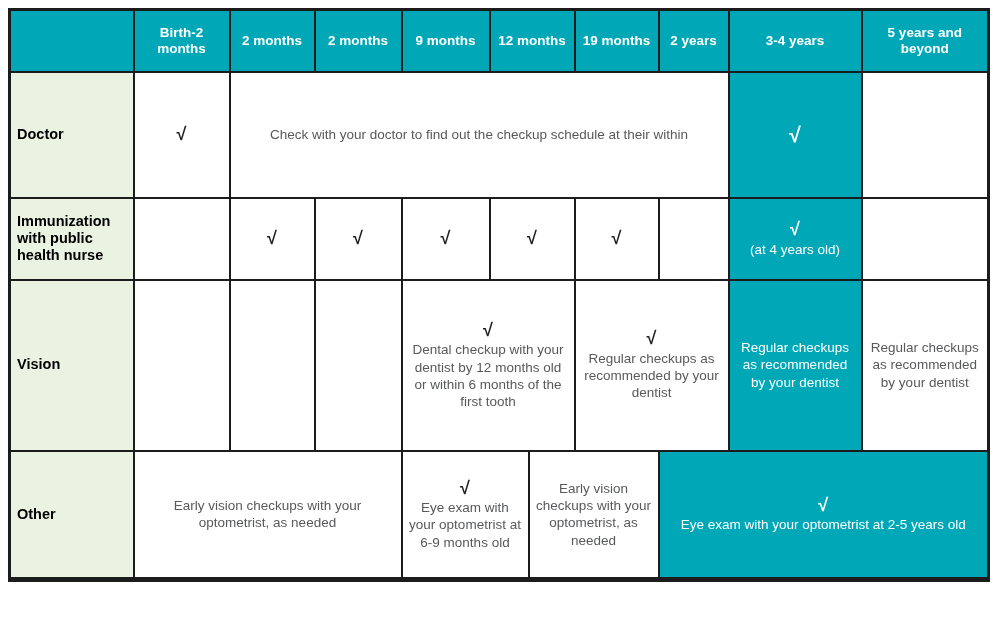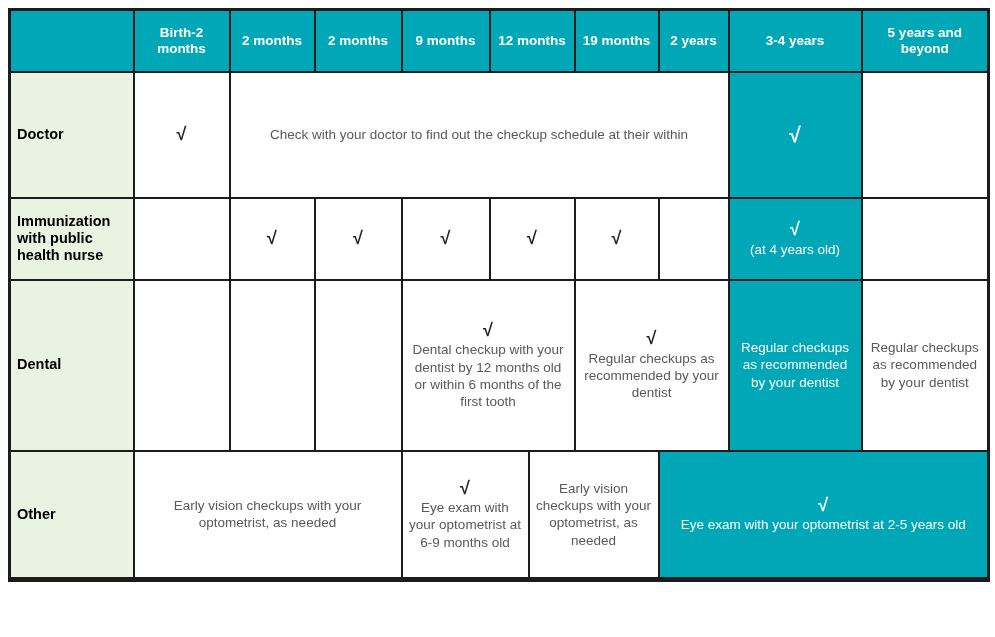--- a/index.html
+++ b/index.html
@@ -130,21 +130,21 @@
           </td>
       <td class="cell"></td>
       <td class="cell teal">
         <span class="chk">√</span>
         <span class="cellnote">(at 4 years old)</span>
       </td>
       <td class="cell"></td>
     </tr>
 
     <tr style="height:171px">
-      <td class="lbl">Dental</td>
+      <td class="lbl">Vision</td>
       <td class="cell"></td>
       <td class="cell"></td>
       <td class="cell"></td>
       <td class="cell" colspan="3">
         <span class="chk">√</span>
         <span class="cellnote">Dental checkup with your dentist by 12 months old or within 6 months of the first tooth</span>
       </td>
       <td class="cell" colspan="2">
         <span class="chk">√</span>
         <span class="cellnote">Regular checkups as recommended by your dentist</span>

